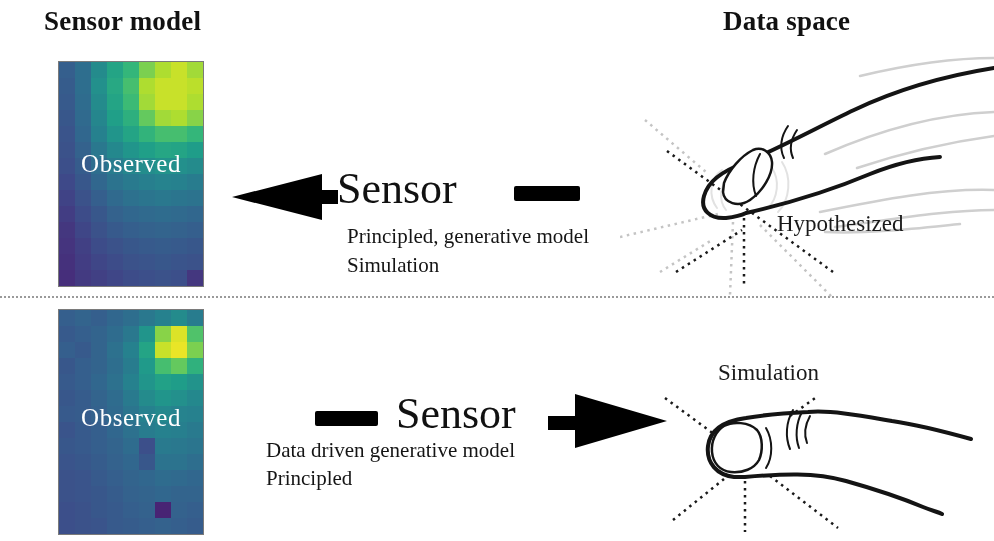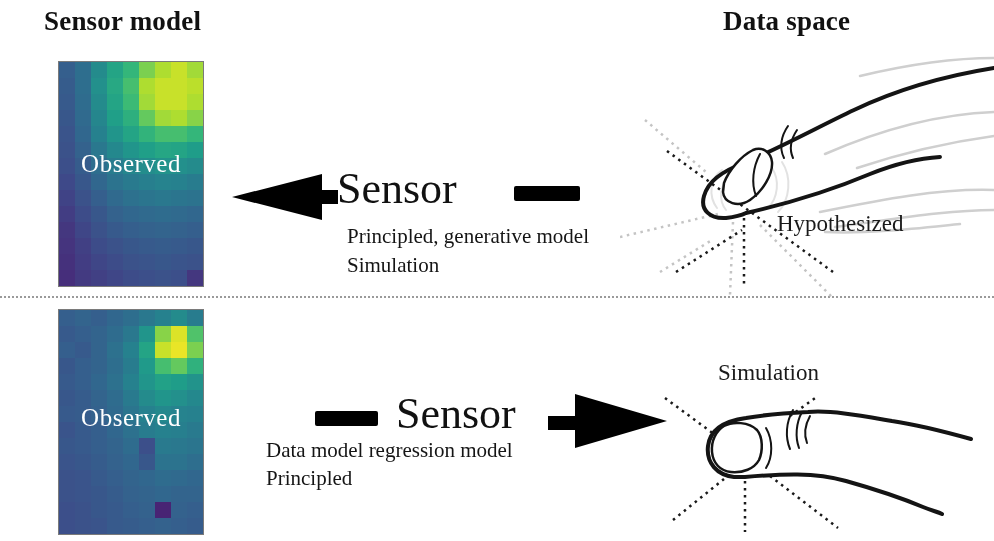--- a/index.html
+++ b/index.html
@@ -315,21 +315,21 @@
   <div class="abs bigword" id="fwd-label">Sensor</div>
   <div class="abs dash" id="fwd-dash"></div>
   <div class="abs desc" id="fwd-desc1">Principled, generative model</div>
   <div class="abs desc" id="fwd-desc2">Simulation</div>
 
   <div class="abs dash" id="inv-dash"></div>
   <div class="abs bigword" id="inv-label">Sensor</div>
   <svg class="abs" id="inv-arrow" style="left:546px;top:390px;" width="125" height="62" viewBox="0 0 125 62">
     <polygon points="2,26 29,26 29,4 121,31 29,58 29,40 2,40" fill="#000"></polygon>
   </svg>
-  <div class="abs desc" id="inv-desc1">Data model regression model</div>
+  <div class="abs desc" id="inv-desc1">Data driven generative model</div>
   <div class="abs desc" id="inv-desc2">Principled</div>
 
   <svg class="abs" id="finger-top" style="left:620px;top:50px;" width="374" height="250" viewBox="0 0 374 250" fill="none" stroke-linecap="round" stroke-linejoin="round">
 
     <g stroke="#cfcfcf" stroke-width="2.5">
       <path d="M 240,26 C 290,14 330,8 374,8"></path>
       <path d="M 205,104 C 260,80 320,64 374,62"></path>
       <path d="M 237,118 C 285,102 330,92 374,86"></path>
       <path d="M 200,162 C 260,150 320,138 374,140"></path>
       <path d="M 215,177 C 270,170 325,160 374,160"></path>

